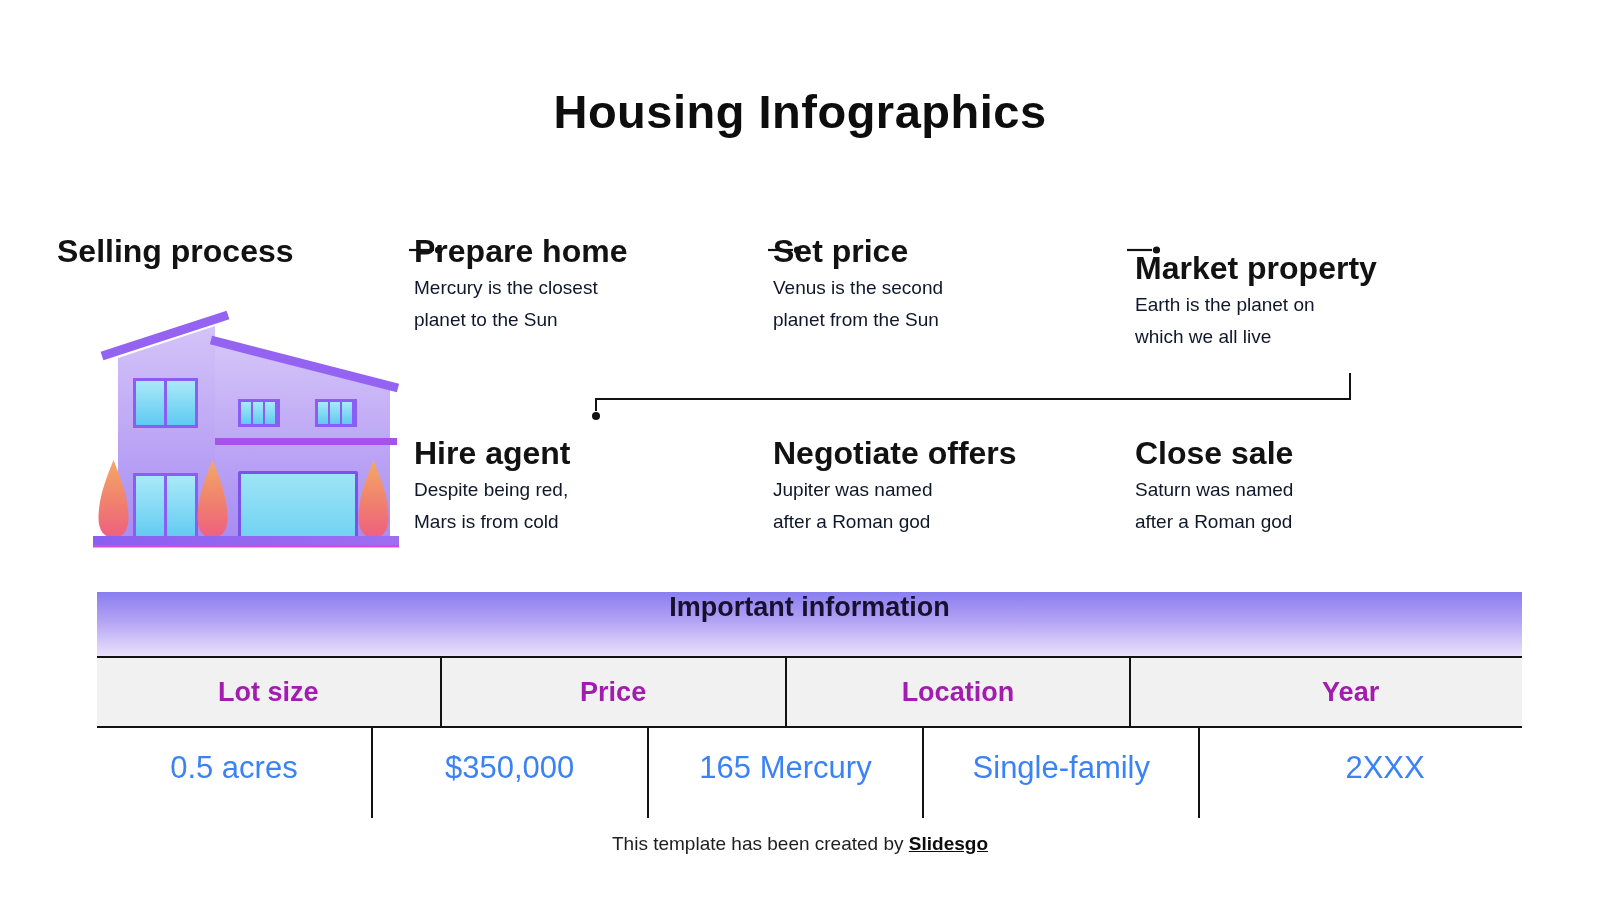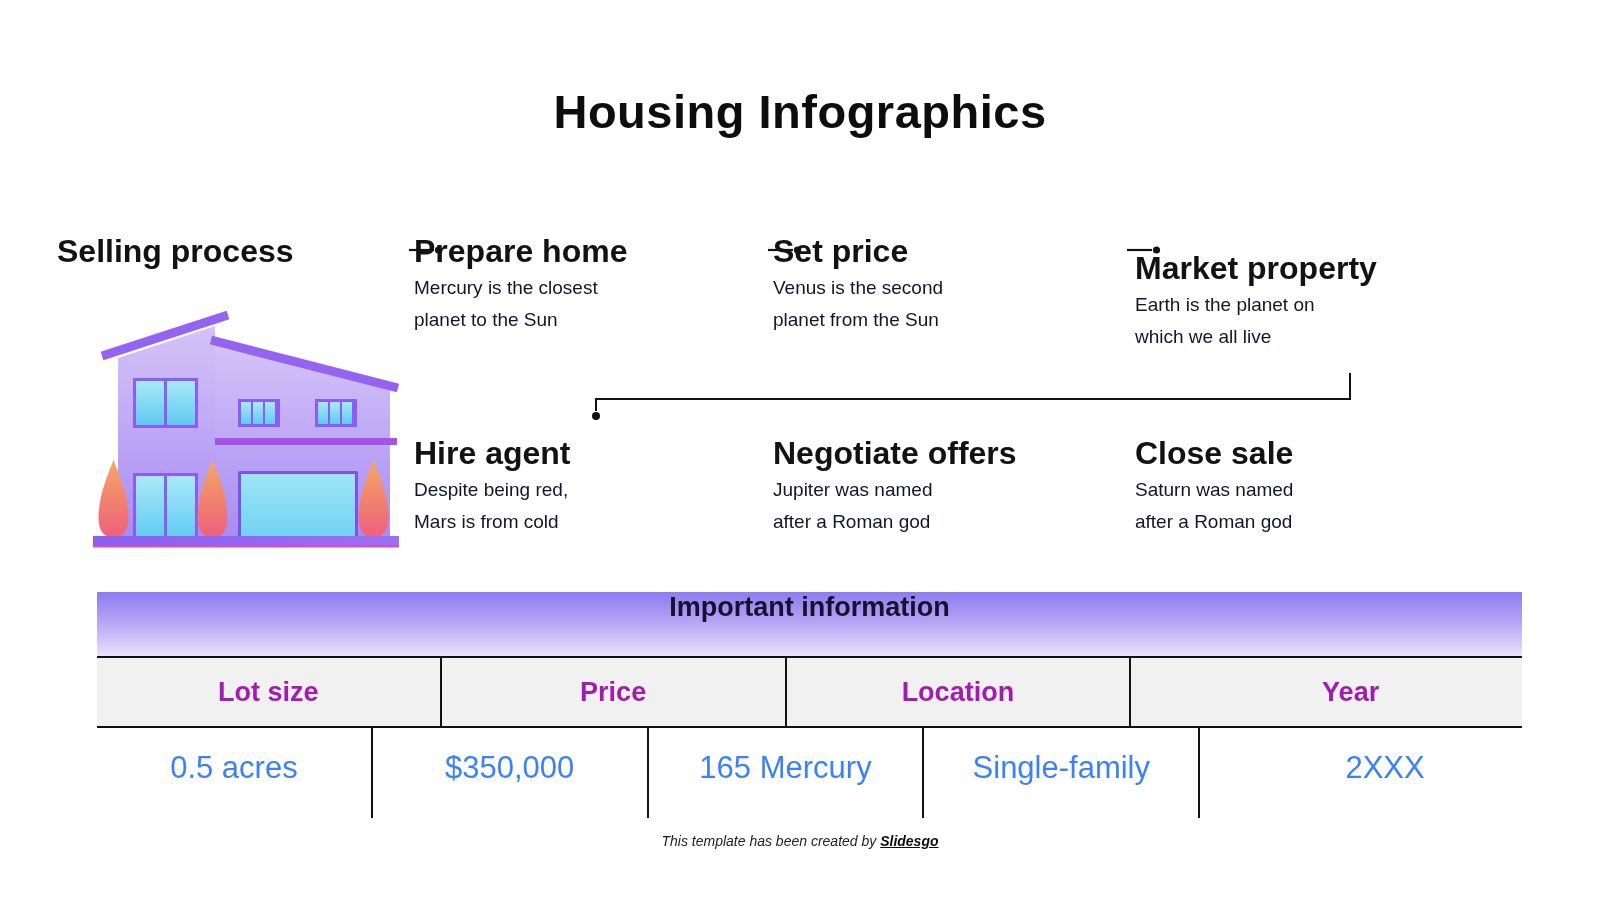--- a/index.html
+++ b/index.html
@@ -33,21 +33,21 @@
   .t-head .t-cell{display:flex;align-items:center;justify-content:center;
     font-size:27px;font-weight:700;color:#a21caf;}
   .t-body{height:90px;background:#ffffff;}
   .t-body .t-cell{display:flex;align-items:flex-start;justify-content:center;
     padding-top:22px;font-size:31px;color:#3b82f6;}
   .t-cell{flex:1;border-right:2px solid #121212;box-sizing:border-box;}
   .t-cell:last-child{border-right:none;padding-left:48px;}
   
   .footer{
     position:absolute;top:833px;left:50%;transform:translateX(-50%);
-    font-size:14px;color:#1e1e1e;white-space:nowrap;font-style:italic;
+    font-size:19px;color:#1e1e1e;white-space:nowrap;
   }
   .footer .brand{font-weight:700;text-decoration:underline;color:#0d0d0d;cursor:pointer;}
 </style>
 </head>
 <body>
 
 <div class="slide">
 
   <div class="page-title">Housing Infographics</div>
 

